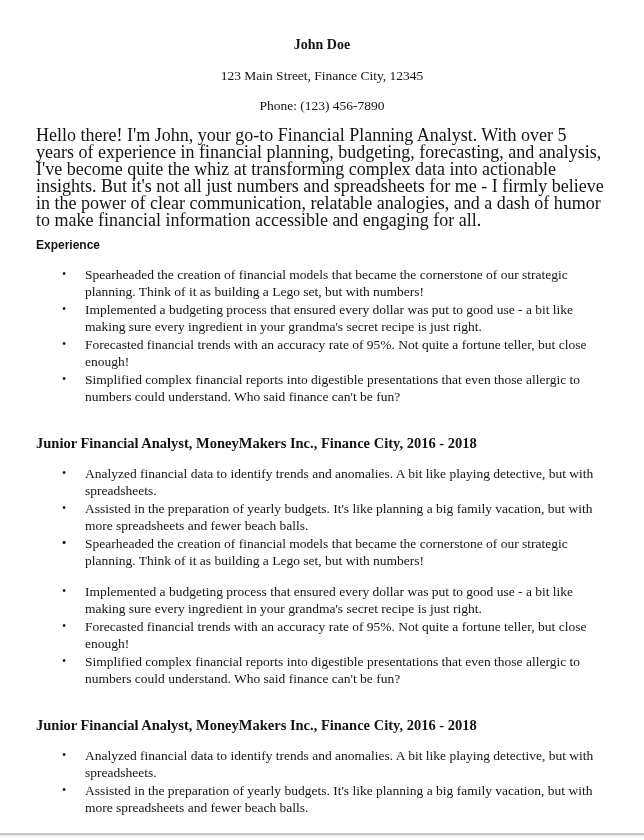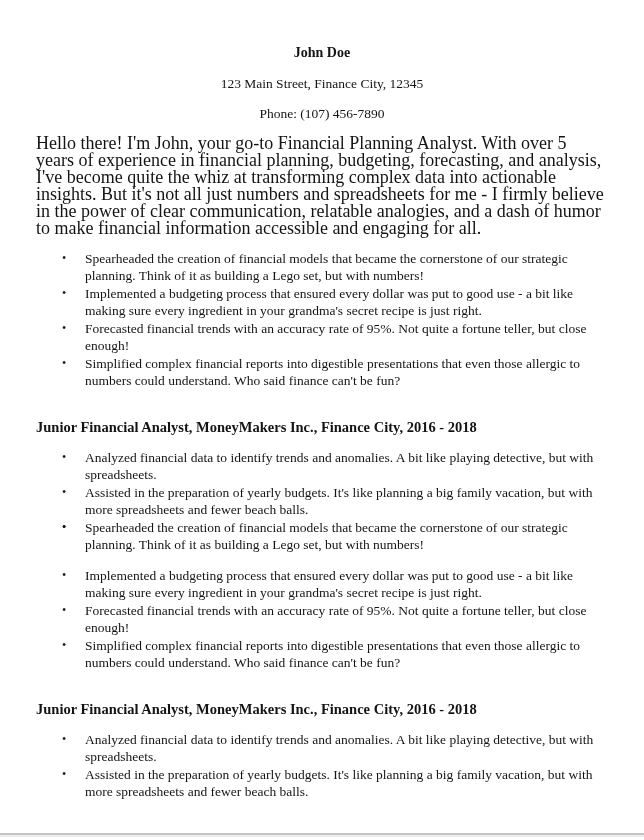--- a/index.html
+++ b/index.html
@@ -19,21 +19,21 @@
     box-sizing: border-box;
     width: 644px;
     height: 840px;
     padding: 33px 36px 0 36px;
     position: relative;
   }
   .doc-name {
     font-size: 14px;
     font-weight: bold;
     text-align: center;
-    margin: 12px;
+    margin: 4px;
   }
   .contact-line {
     font-size: 13.5px;
     margin: 16px 0 0 0;
     line-height: 14px;
     text-align: center;
   }
   .summary {
     font-size: 18px;
     line-height: 17px;
@@ -93,24 +93,25 @@
   }
 </style>
 </head>
 <body>
 
 <div class="page">
 
   <p class="doc-name">John Doe</p>
 
   <p class="contact-line">123 Main Street, Finance City, 12345</p>
-  <p class="contact-line">Phone: (107) 456-7890</p>
+  <p class="contact-line">Phone: (123) 456-7890</p>
 
   <p class="summary">Hello there! I'm John, your go-to Financial Planning Analyst. With over 5 years of experience in financial planning, budgeting, forecasting, and analysis, I've become quite the whiz at transforming complex data into actionable insights. But it's not all just numbers and spreadsheets for me - I firmly believe in the power of clear communication, relatable analogies, and a dash of humor to make financial information accessible and engaging for all.</p>
 
+  <p class="heading-sans">Experience</p>
 
   <ul class="bullets">
     <li><span class="dot">•</span><span>Spearheaded the creation of financial models that became the cornerstone of our strategic planning. Think of it as building a Lego set, but with numbers!</span></li>
     <li><span class="dot">•</span><span>Implemented a budgeting process that ensured every dollar was put to good use - a bit like making sure every ingredient in your grandma's secret recipe is just right.</span></li>
     <li><span class="dot">•</span><span>Forecasted financial trends with an accuracy rate of 95%. Not quite a fortune teller, but close enough!</span></li>
     <li><span class="dot">•</span><span>Simplified complex financial reports into digestible presentations that even those allergic to numbers could understand. Who said finance can't be fun?</span></li>
   </ul>
 
   <p class="job-heading-serif">Junior Financial Analyst, MoneyMakers Inc., Finance City, 2016 - 2018</p>
   <ul class="bullets">

